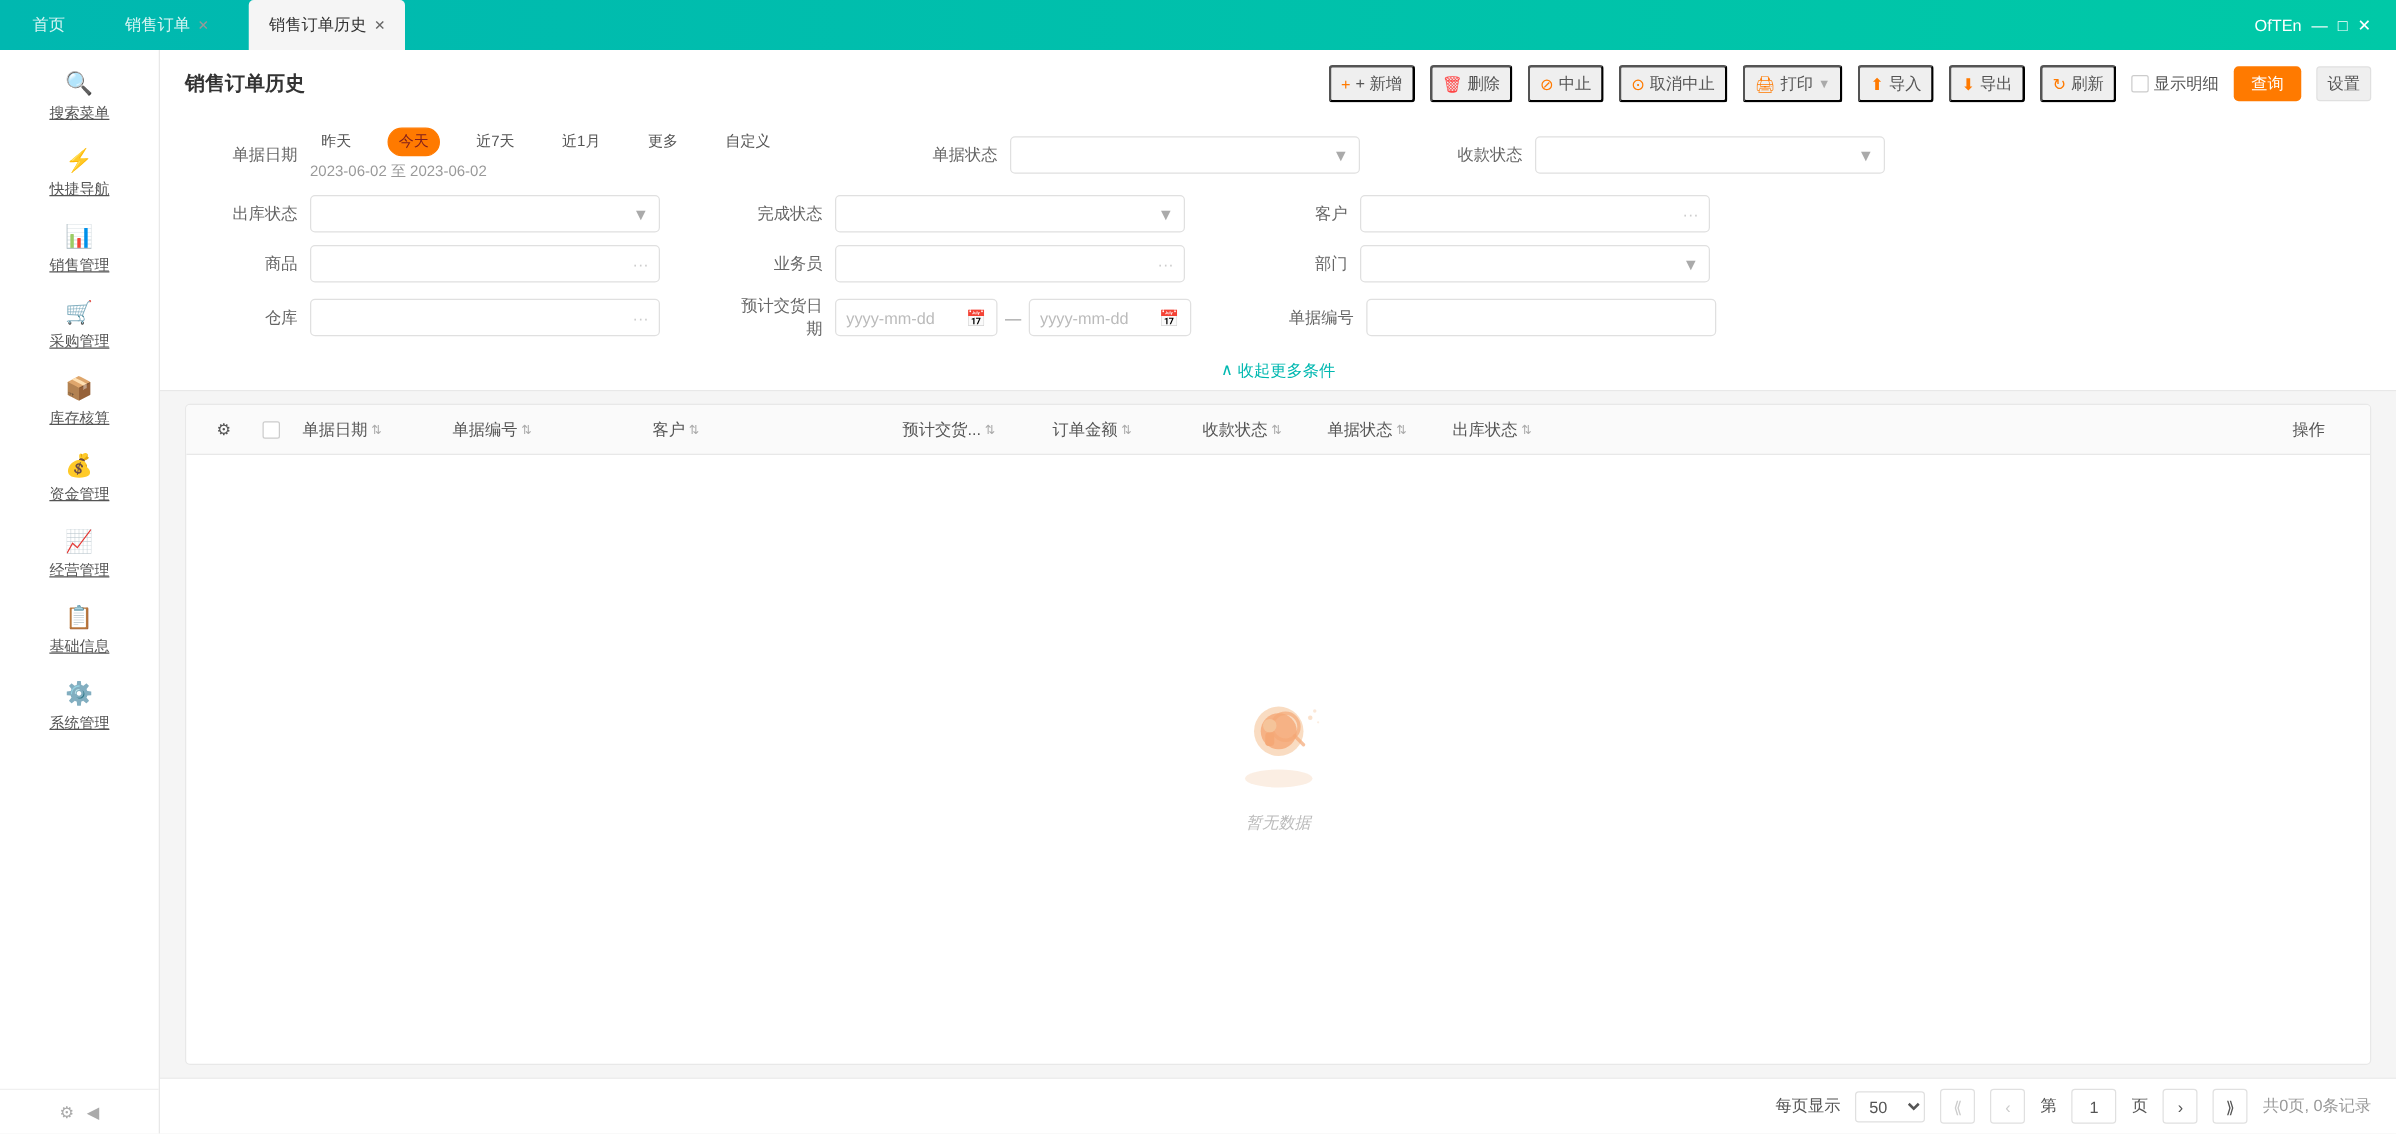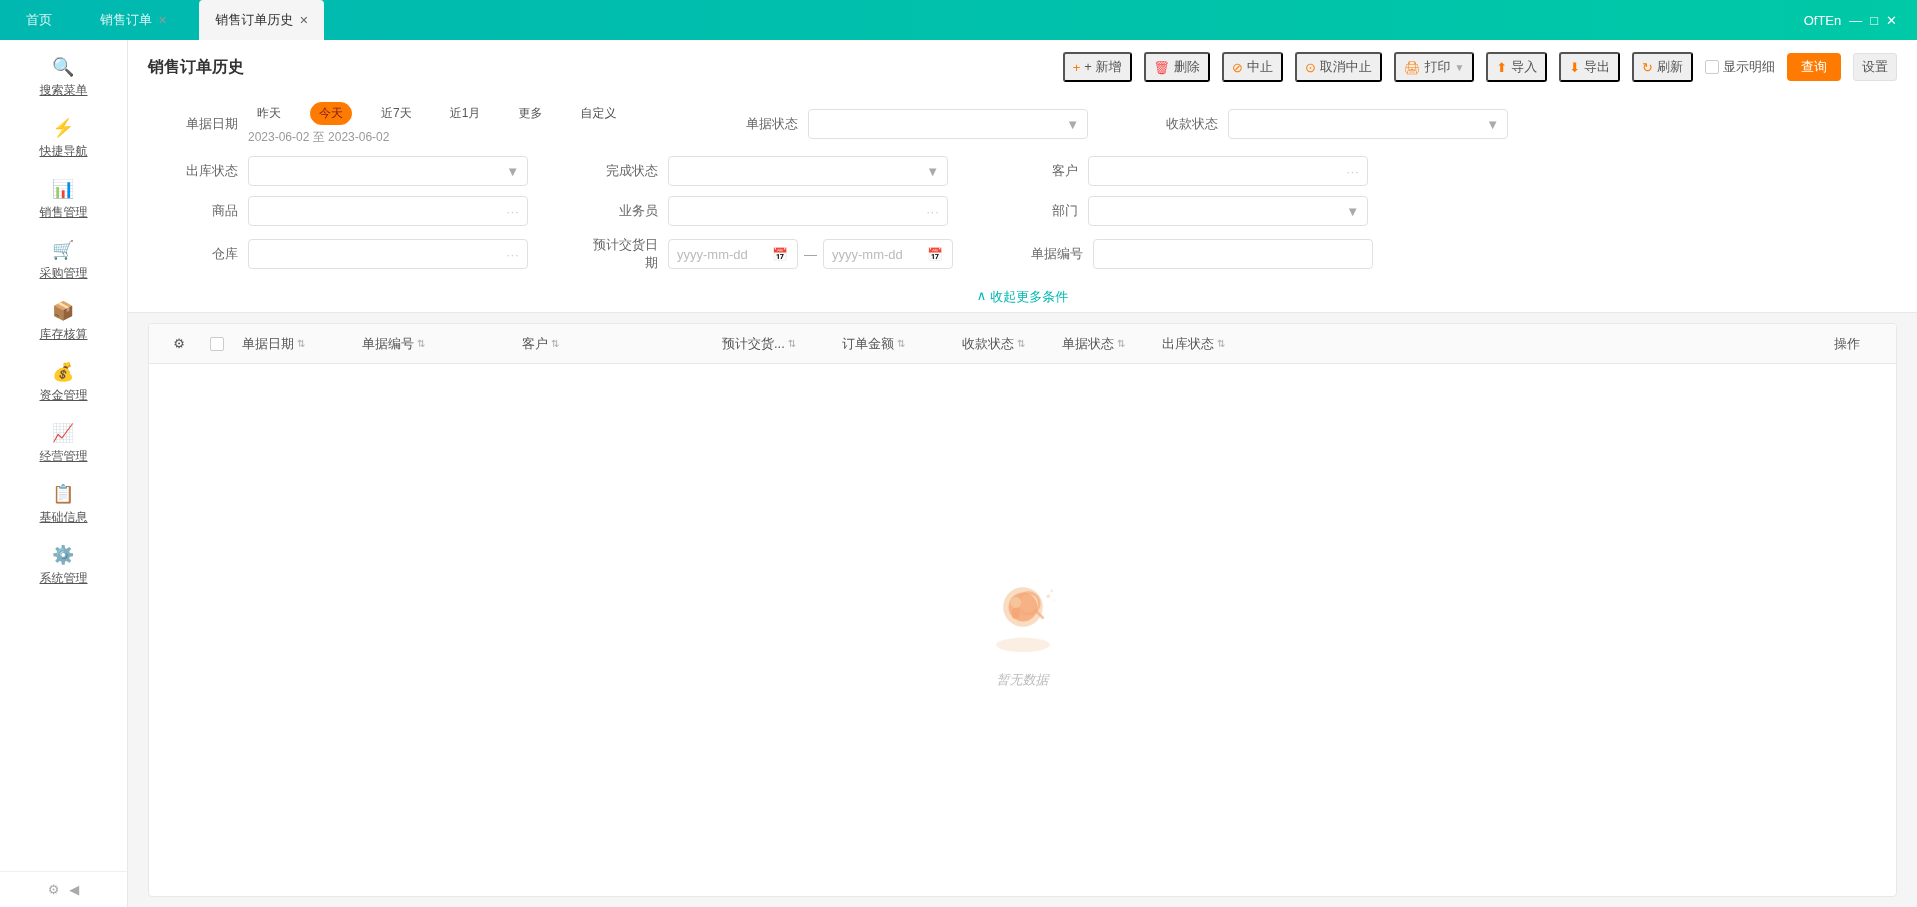--- a/index.html
+++ b/index.html
@@ -612,15 +612,31 @@
           <rect x="38" y="41" width="8" height="12" rx="3" fill="#f5a876"></rect>
 
           <circle cx="78" cy="28" r="2" fill="#f5c49a" opacity="0.5"></circle>
           <circle cx="82" cy="22" r="1.5" fill="#f5c49a" opacity="0.4"></circle>
           <circle cx="85" cy="32" r="1" fill="#f5c49a" opacity="0.3"></circle>
         </svg>
         <span style="color:#bbb;font-size:13px;">暂无数据</span>
       </div>
     </div>
 
+    <div class="table-footer">
+      <span>每页显示</span>
+      <select class="page-size-select">
+        <option>50</option>
+        <option>20</option>
+        <option>100</option>
+      </select>
+      <button class="pagination-btn" disabled="">⟪</button>
+      <button class="pagination-btn" disabled="">‹</button>
+      <span style="color:#555;">第</span>
+      <input class="page-input" type="text" value="1" style="">
+      <span style="color:#555;">页</span>
+      <button class="pagination-btn">›</button>
+      <button class="pagination-btn">⟫</button>
+      <span style="color:#999;">共0页, 0条记录</span>
+    </div>
 
   </div>
 </div>
 
 </body></html>

